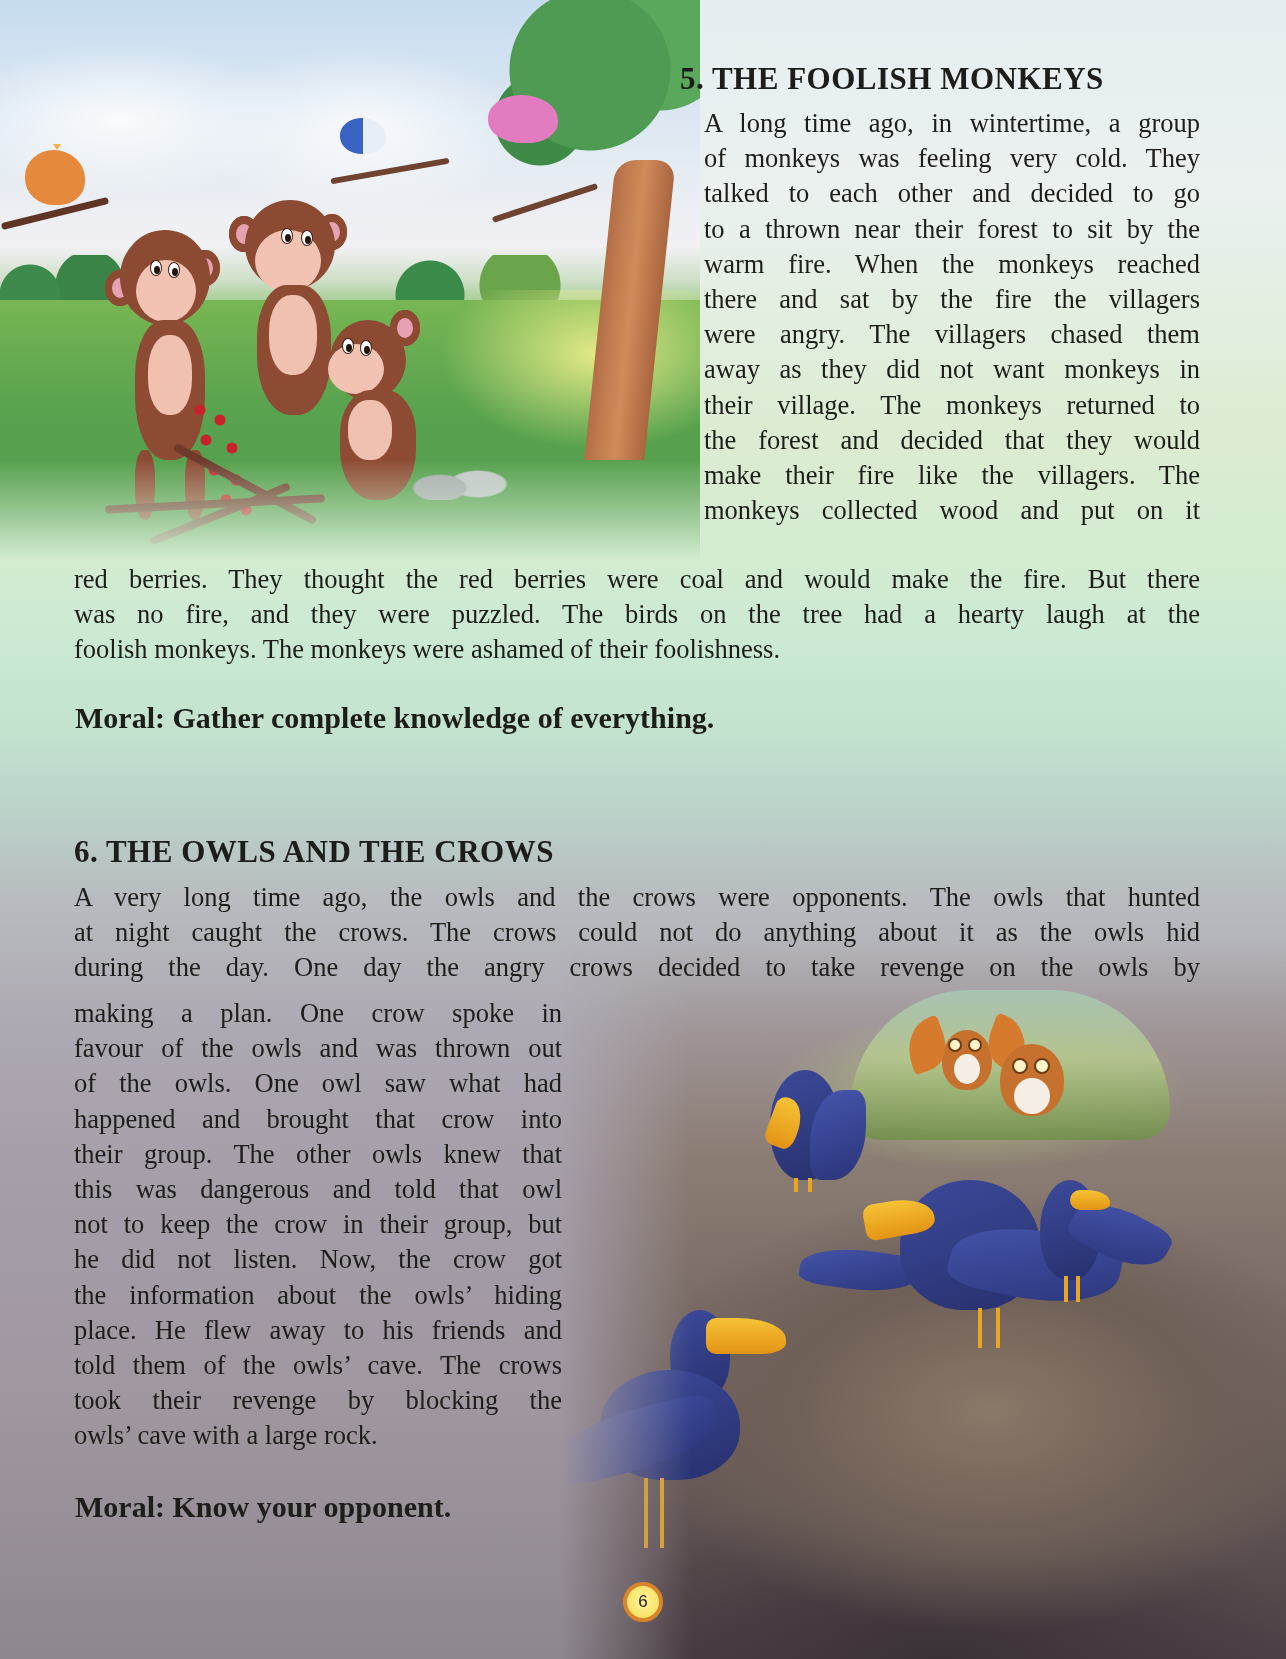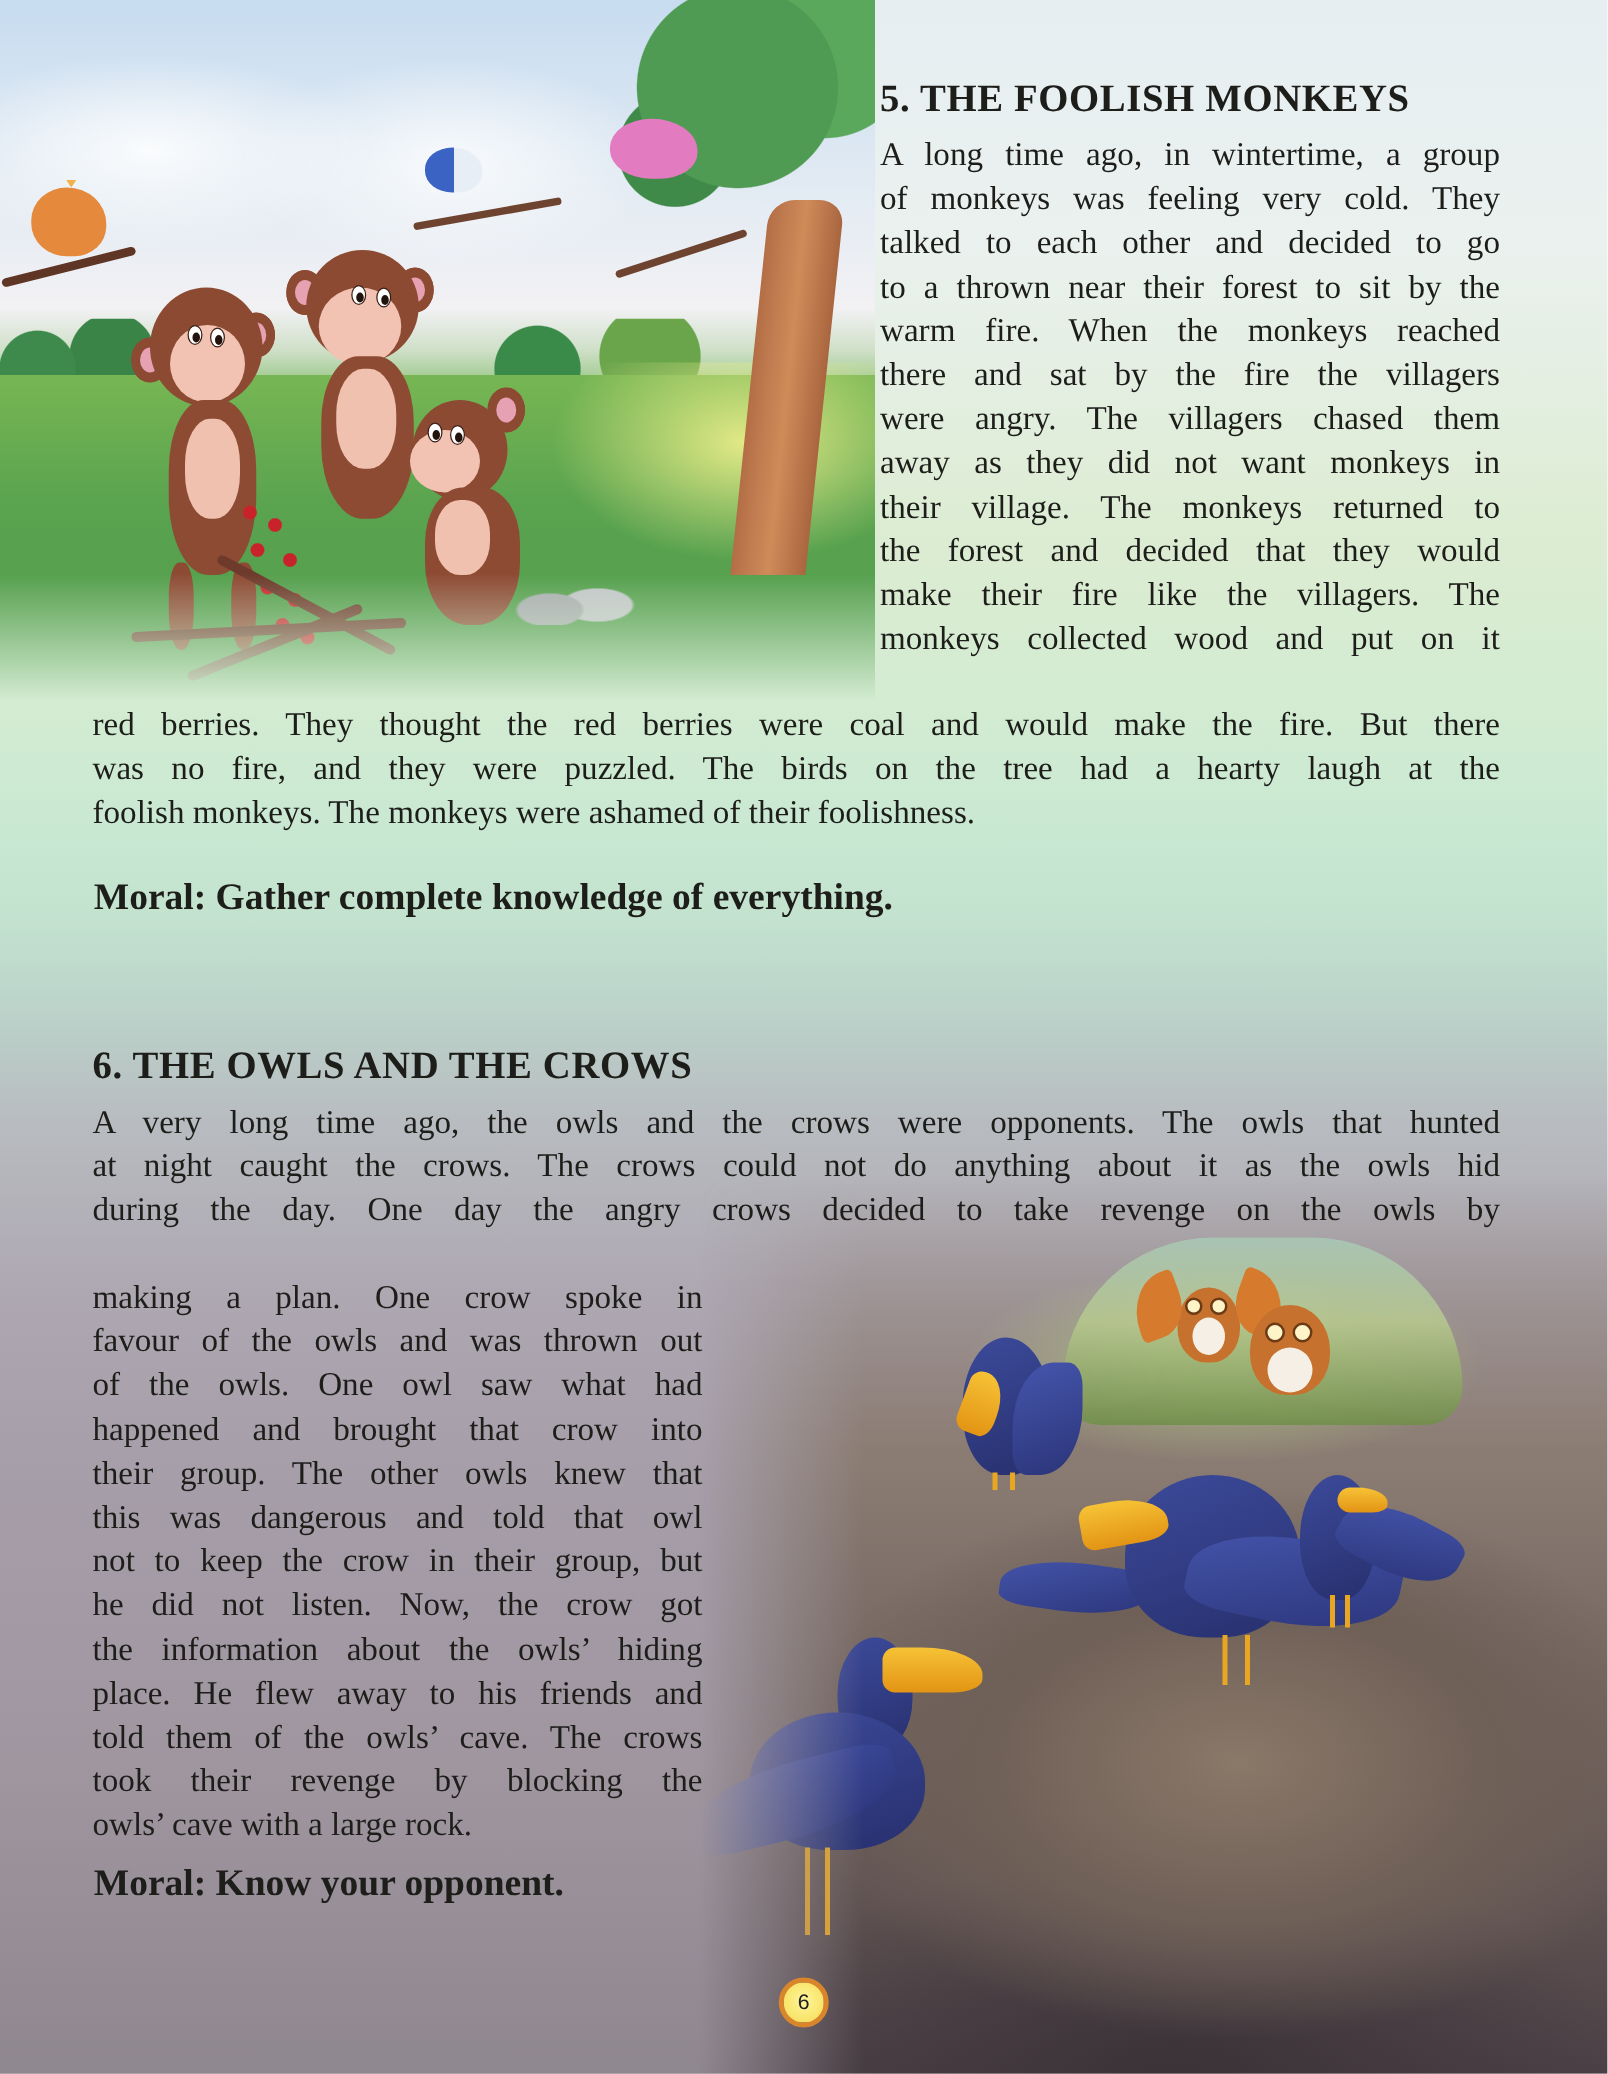--- a/index.html
+++ b/index.html
@@ -259,21 +259,21 @@
 
   <div class="berries"></div>
   <div class="sticks">
     <i style="left:0;top:30px;width:220px;transform:rotate(-3deg);"></i>
     <i style="left:60px;top:10px;width:160px;transform:rotate(28deg);"></i>
     <i style="left:40px;top:40px;width:150px;transform:rotate(-22deg);"></i>
   </div>
   <div class="stones"></div>
 </div>
 
-<h2 class="story-title" style="left:704px;top:61px;font-size:31px;">5. THE FOOLISH MONKEYS</h2>
+<h2 class="story-title" style="left:680px;top:61px;font-size:31px;">5. THE FOOLISH MONKEYS</h2>
 
 <div class="text-block" style="left:704px;top:106px;width:496px;">
   <span class="ln">A long time ago, in wintertime, a group</span>
   <span class="ln">of monkeys was feeling very cold. They</span>
   <span class="ln">talked to each other and decided to go</span>
   <span class="ln">to a thrown near their forest to sit by the</span>
   <span class="ln">warm fire. When the monkeys reached</span>
   <span class="ln">there and sat by the fire the villagers</span>
   <span class="ln">were angry. The villagers chased them</span>
   <span class="ln">away as they did not want monkeys in</span>
@@ -344,21 +344,21 @@
 </div>
 
 <h2 class="story-title" style="left:74px;top:834px;font-size:31px;">6. THE OWLS AND THE CROWS</h2>
 
 <div class="text-block" style="left:74px;top:880px;width:1126px;">
   <span class="ln">A very long time ago, the owls and the crows were opponents. The owls that hunted</span>
   <span class="ln">at night caught the crows. The crows could not do anything about it as the owls hid</span>
   <span class="ln">during the day. One day the angry crows decided to take revenge on the owls by</span>
 </div>
 
-<div class="text-block" style="left:74px;top:1020px;width:488px;">
+<div class="text-block" style="left:74px;top:996px;width:488px;">
   <span class="ln">making a plan. One crow spoke in</span>
   <span class="ln">favour of the owls and was thrown out</span>
   <span class="ln">of the owls. One owl saw what had</span>
   <span class="ln">happened and brought that crow into</span>
   <span class="ln">their group. The other owls knew that</span>
   <span class="ln">this was dangerous and told that owl</span>
   <span class="ln">not to keep the crow in their group, but</span>
   <span class="ln">he did not listen. Now, the crow got</span>
   <span class="ln">the information about the owls’ hiding</span>
   <span class="ln">place. He flew away to his friends and</span>

